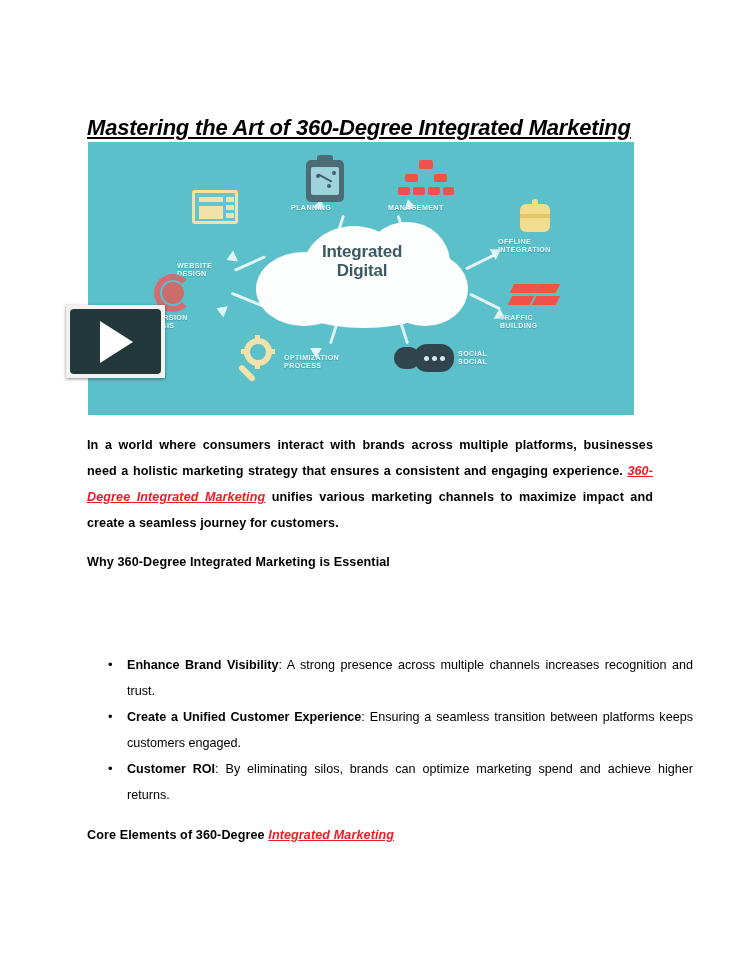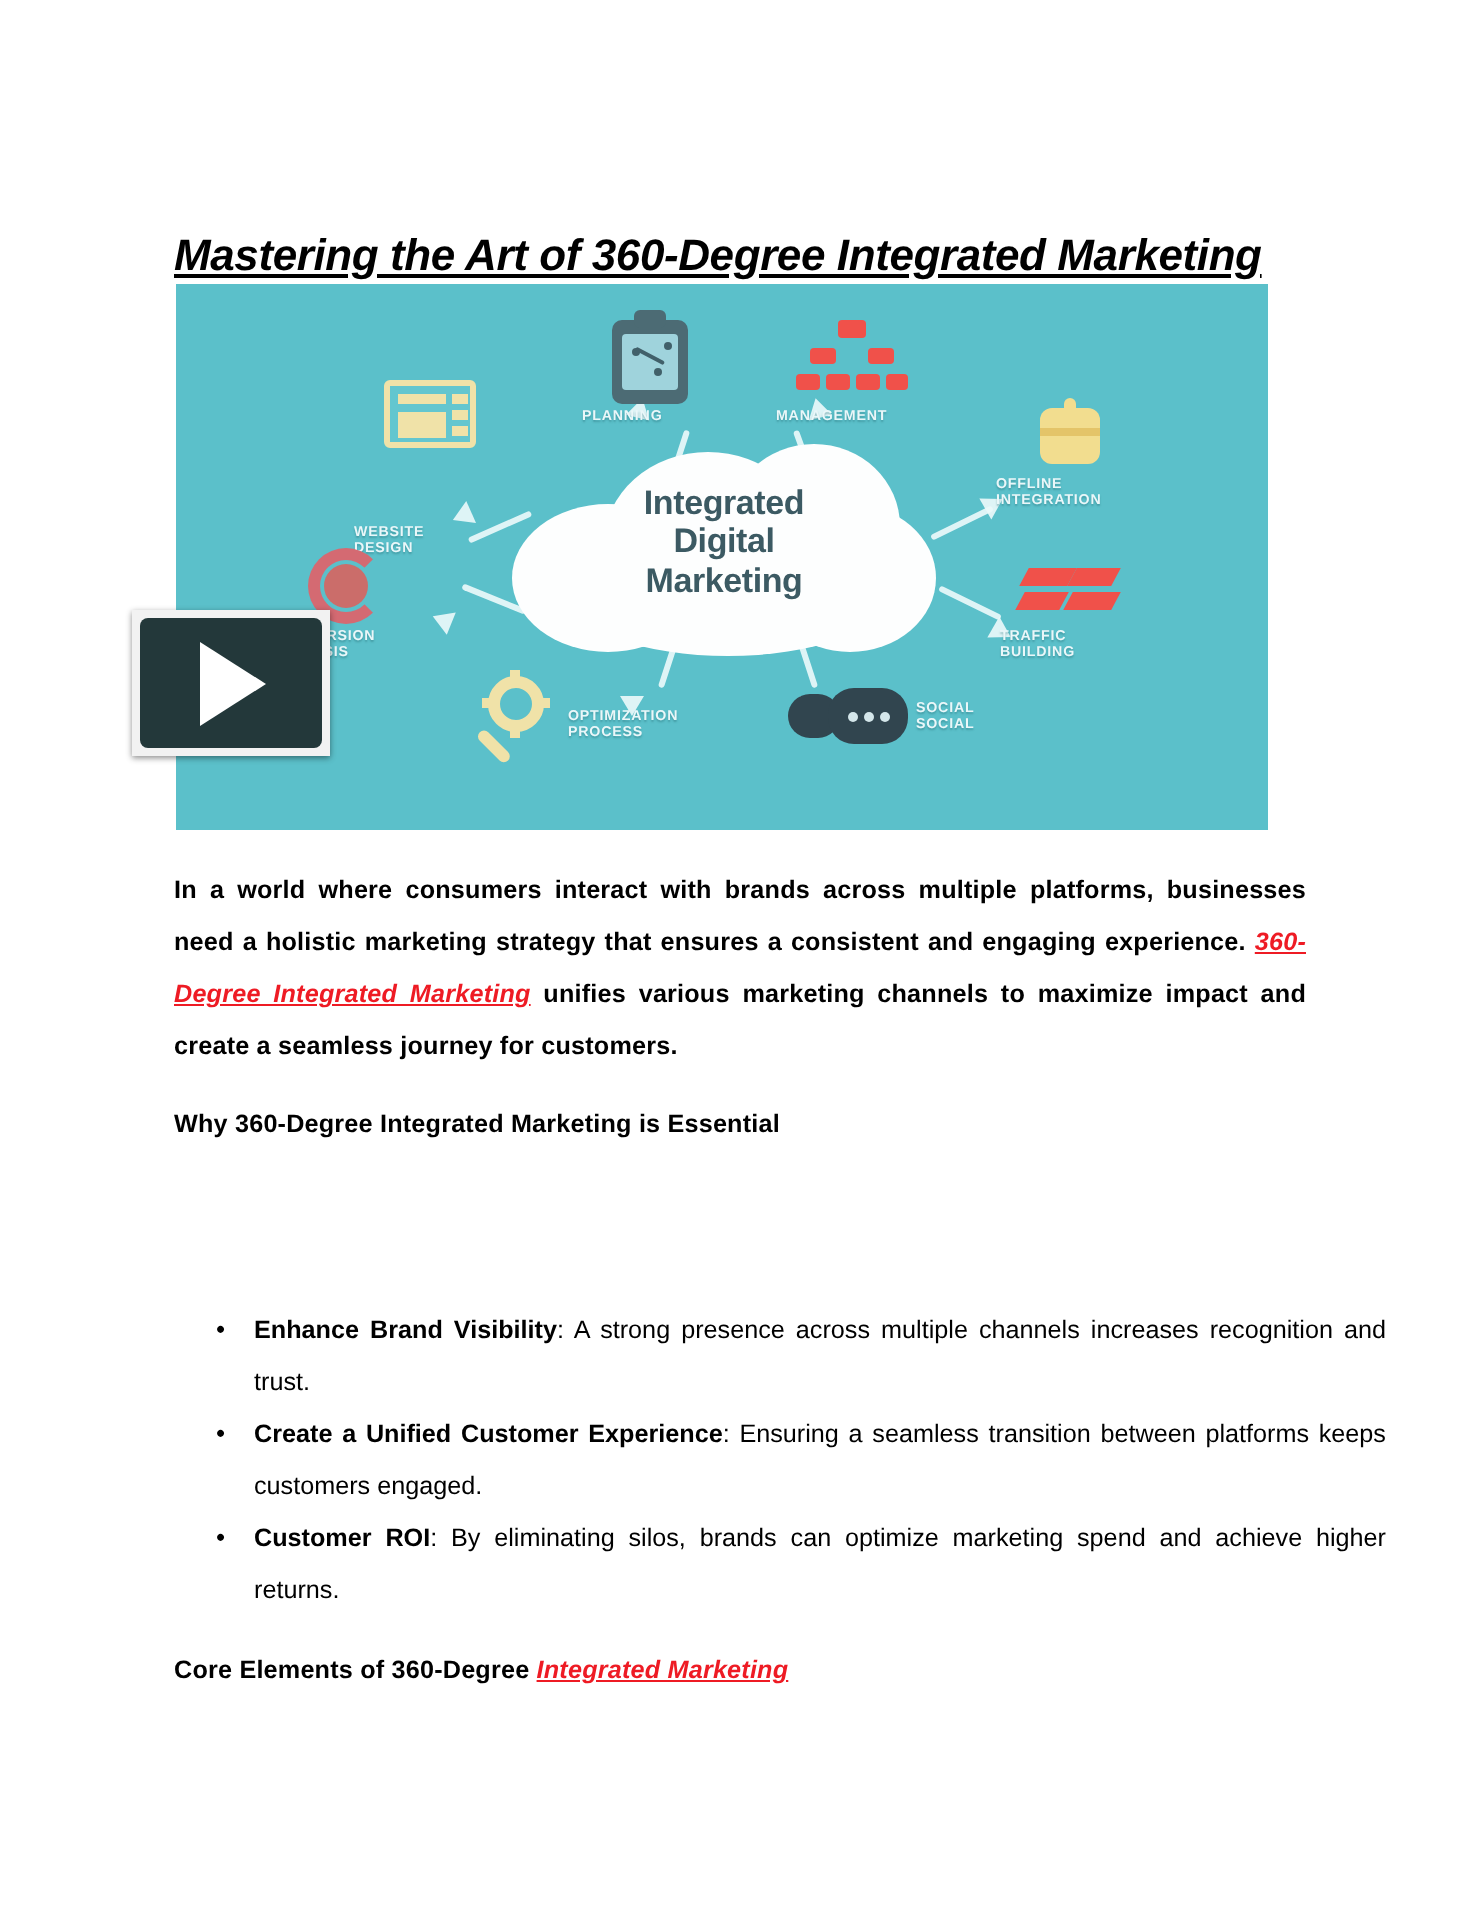--- a/index.html
+++ b/index.html
@@ -361,21 +361,20 @@
 
       <div class="cloud">
         <span class="blob b1"></span>
         <span class="blob b2"></span>
         <span class="blob b3"></span>
         <span class="blob b4"></span>
         <span class="blob b5"></span>
         <div class="cloud-text">
           <div>Integrated</div>
           <div>Digital</div>
-          <div>Marketing</div>
         </div>
       </div>
 
       <div class="ico ico-web" style="left:104px; top:48px;">
         <i class="bar"></i>
         <i class="big"></i>
         <i class="s1"></i>
         <i class="s2"></i>
         <i class="s3"></i>
       </div>

